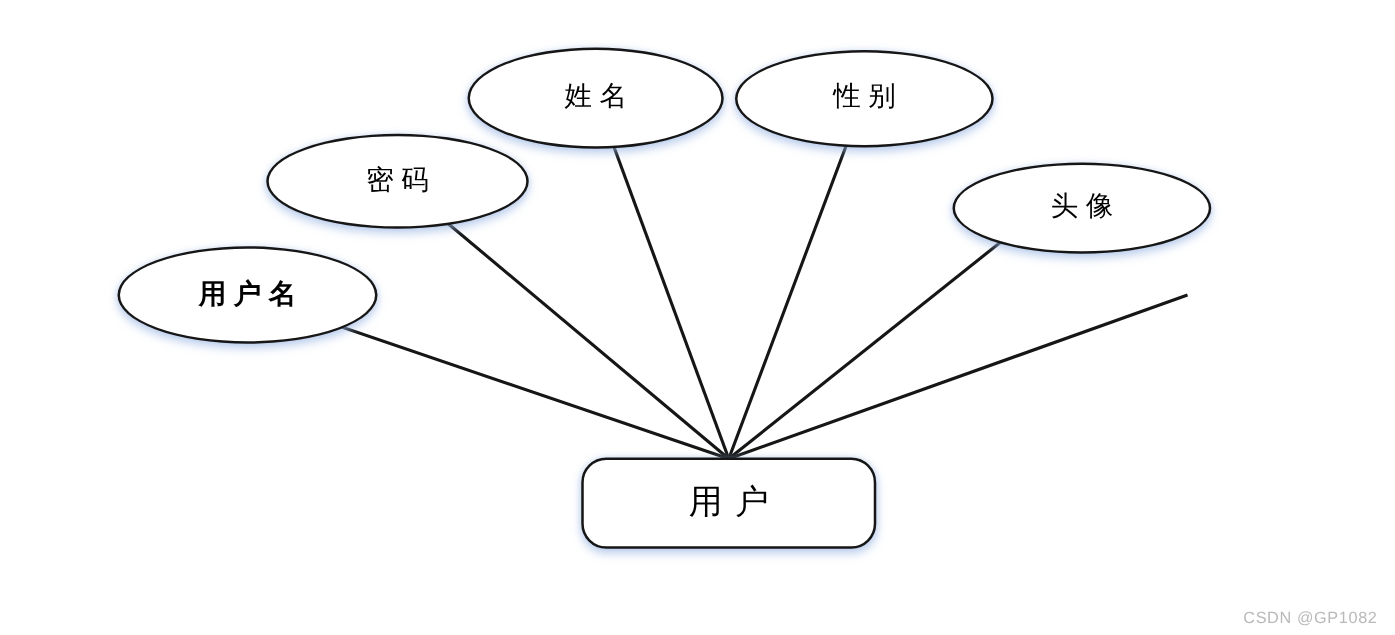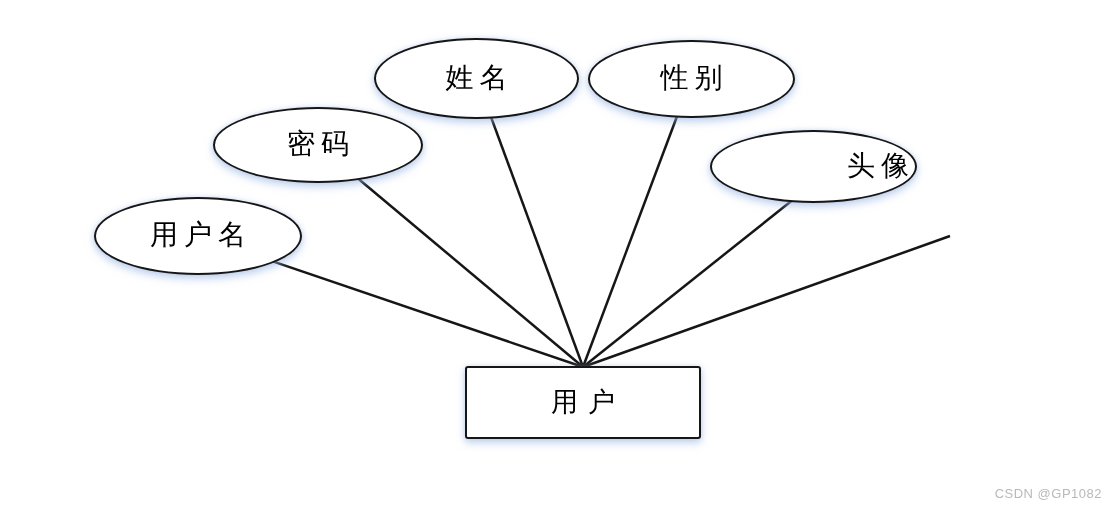--- a/index.html
+++ b/index.html
@@ -29,26 +29,26 @@
     justify-content: center;
     background: #ffffff;
     border: 2px solid #161616;
     box-sizing: border-box;
     box-shadow: 0 4px 8px rgba(150, 178, 225, 0.55), 0 0 5px rgba(150, 178, 225, 0.35);
   }
   .ellipse {
     border-radius: 50%;
   }
   .entity {
-    border-radius: 3px;
+    border-radius: 20px;
     border-width: 2.5px;
   }
   .node-label {
     color: #000000;
-    font-size: 28px;
+    font-size: 22px;
     letter-spacing: 6px;
     text-indent: 6px;
     white-space: nowrap;
     line-height: 1;
     padding-bottom: 2px;
   }
   .entity .node-label {
     font-size: 27px;
     letter-spacing: 10px;
     text-indent: 10px;
@@ -71,37 +71,37 @@
 
   <svg class="connectors" viewBox="0 0 1116 508" xmlns="http://www.w3.org/2000/svg">
     <line x1="198" y1="236" x2="583" y2="367" stroke="#161616" stroke-width="2.5"></line>
     <line x1="318" y1="145" x2="583" y2="367" stroke="#161616" stroke-width="2.5"></line>
     <line x1="477" y1="79" x2="583" y2="367" stroke="#161616" stroke-width="2.5"></line>
     <line x1="691" y1="79" x2="583" y2="367" stroke="#161616" stroke-width="2.5"></line>
     <line x1="834" y1="167" x2="583" y2="367" stroke="#161616" stroke-width="2.5"></line>
     <line x1="950" y1="236" x2="583" y2="367" stroke="#161616" stroke-width="2.5"></line>
   </svg>
 
-  <div class="node ellipse" style="left:94px;  top:197px; width:208px; height:78px;">
+  <div class="node ellipse" style="left:94px;  top:197px; width:208px; height:78px;font-weight:bold;">
     <span class="node-label">用户名</span>
   </div>
 
   <div class="node ellipse" style="left:213px; top:107px; width:210px; height:76px;font-family:Liberation Serif, serif;">
     <span class="node-label">密码</span>
   </div>
 
   <div class="node ellipse" style="left:374px; top:38px;  width:205px; height:81px;">
     <span class="node-label">姓名</span>
   </div>
 
   <div class="node ellipse" style="left:588px; top:40px;  width:207px; height:78px;">
     <span class="node-label">性别</span>
   </div>
 
-  <div class="node ellipse" style="left:710px; top:130px; width:207px; height:73px;justify-content:flex-end;">
+  <div class="node ellipse" style="left:762px; top:130px; width:207px; height:73px;">
     <span class="node-label">头像</span>
   </div>
 
 
   <div class="node entity" style="left:465px; top:366px; width:236px; height:73px;">
     <span class="node-label">用户</span>
   </div>
 
   <div class="watermark">CSDN @GP1082</div>
 

